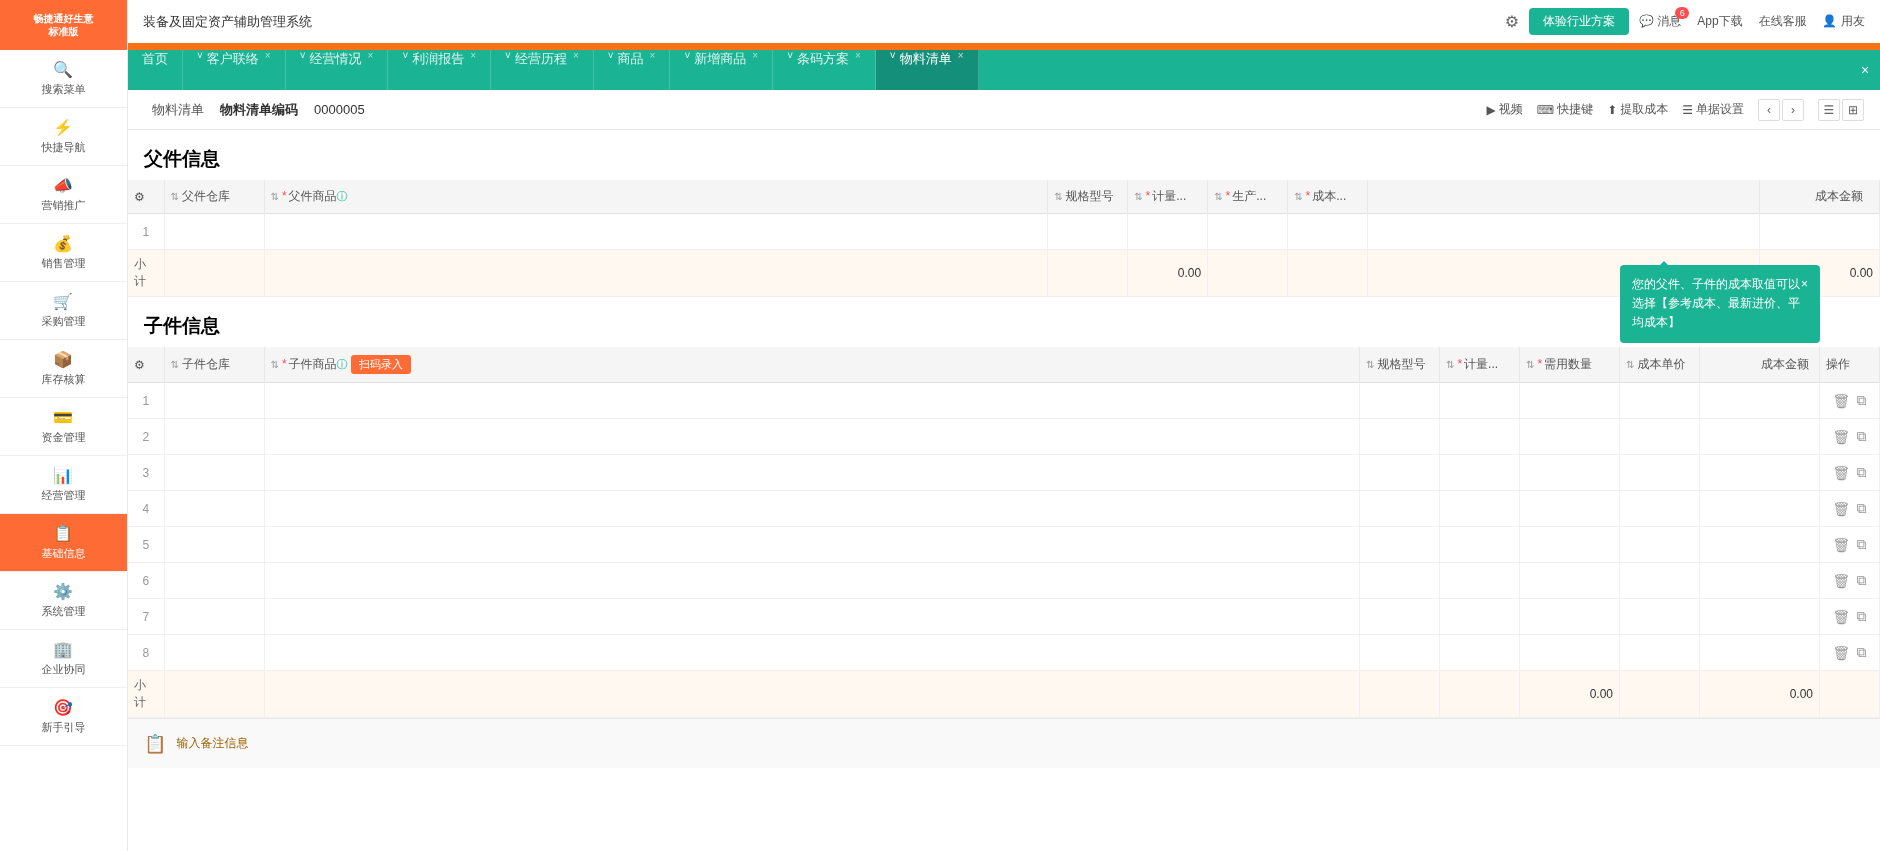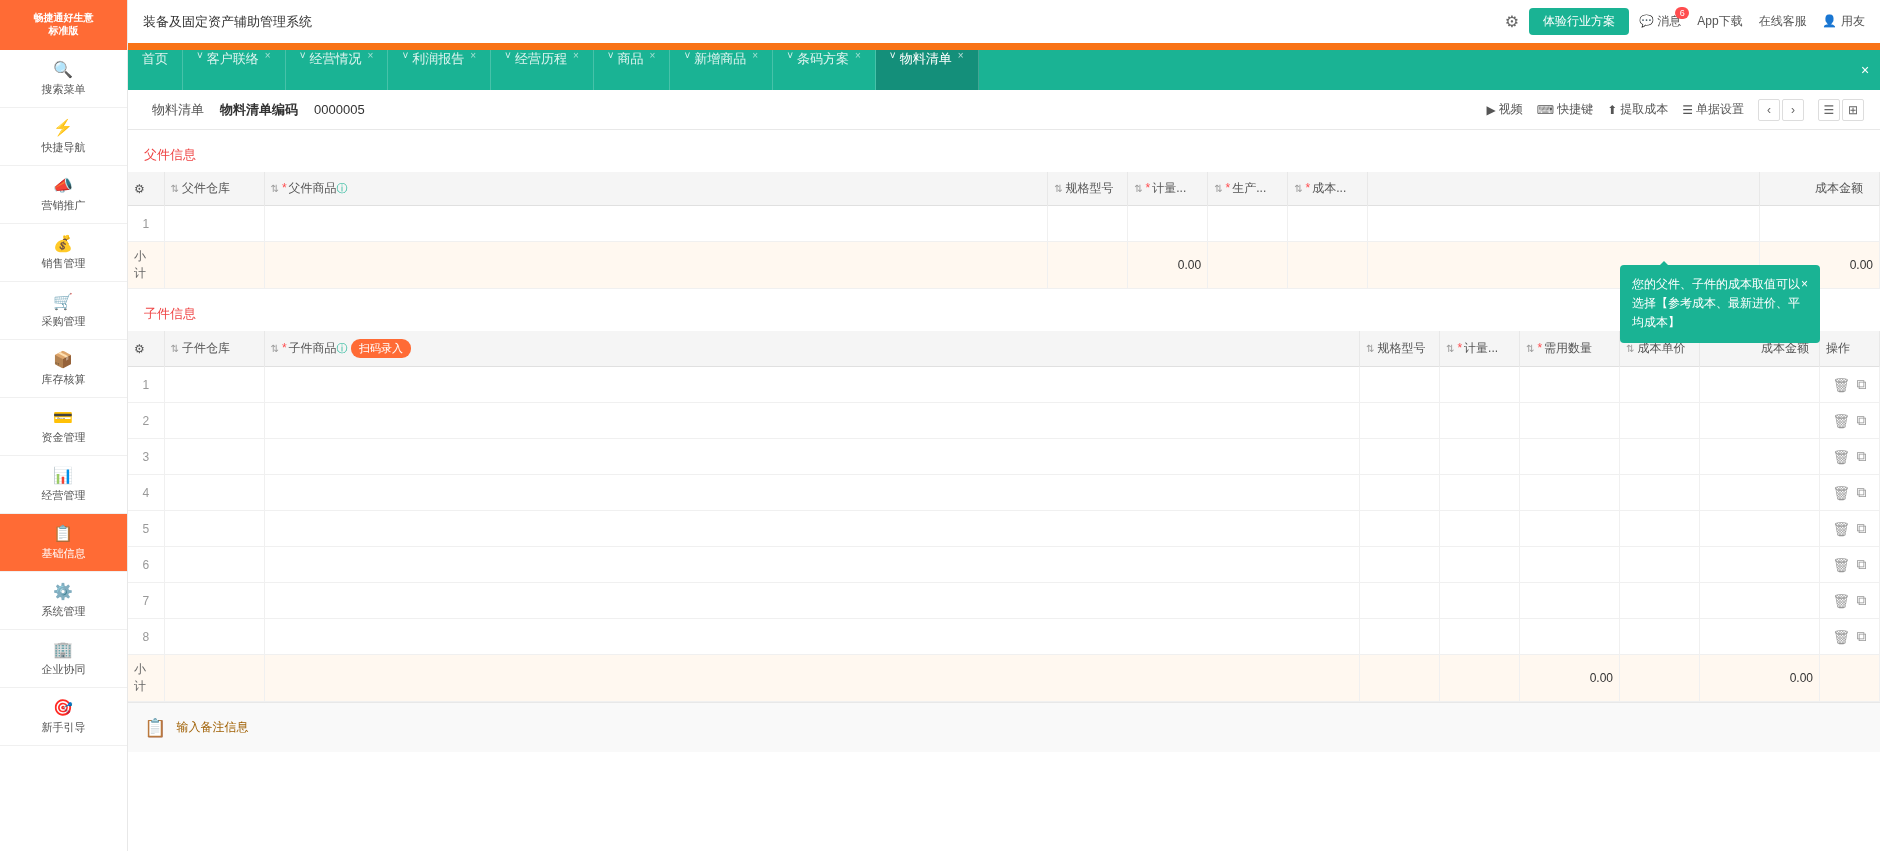--- a/index.html
+++ b/index.html
@@ -20,21 +20,21 @@
       display: flex;
       align-items: center;
       justify-content: center;
       color: white;
       font-size: 13px;
       font-weight: bold;
       padding: 5px;
       text-align: center;
       line-height: 1.3;
     }
-    .sidebar-logo span { font-size: 10px; display: block; font-family: Liberation Mono, monospace; }
+    .sidebar-logo span { font-size: 10px; display: block; }
     .sidebar-menu-item {
       display: flex;
       flex-direction: column;
       align-items: center;
       justify-content: center;
       padding: 10px 5px;
       cursor: pointer;
       color: #555;
       border-bottom: 1px solid #f0f0f0;
       min-height: 54px;
@@ -194,23 +194,23 @@
     .scroll-content {
       flex: 1;
       overflow-y: auto;
       overflow-x: hidden;
       padding: 10px 0;
       position: relative;
     }
 
     
     .section-title {
-      font-size: 13px;
-      font-weight: normal;
-      color: #ef4444;
+      font-size: 19px;
+      font-weight: bold;
+      color: #000000;
       padding: 6px 16px 8px;
     }
 
     
     .data-table {
       width: 100%;
       border-collapse: collapse;
       font-size: 12px;
     }
     .data-table thead tr {
@@ -232,21 +232,21 @@
     .data-table tbody td { padding: 6px 6px; border-right: 1px solid #f0f0f0; height: 36px; }
     .data-table tbody .row-num { color: #999; text-align: center; width: 30px; }
     .subtotal-row { background: #fff8f0 !important; }
     .subtotal-row td { padding: 6px 10px; color: #333; font-weight: 500; }
 
     .scan-btn {
       background: #ff6b35;
       color: white;
       border: none;
       padding: 2px 8px;
-      border-radius: 9px;
+      border-radius: 3px;
       font-size: 11px;
       cursor: pointer;
     }
 
     .action-icons { display: flex; gap: 6px; align-items: center; justify-content: center; }
     .action-icon { color: #999; cursor: pointer; font-size: 14px; }
 
     .col-config { text-align: center; width: 36px; }
     .col-warehouse { width: 100px; }
     .col-product { min-width: 160px; }

